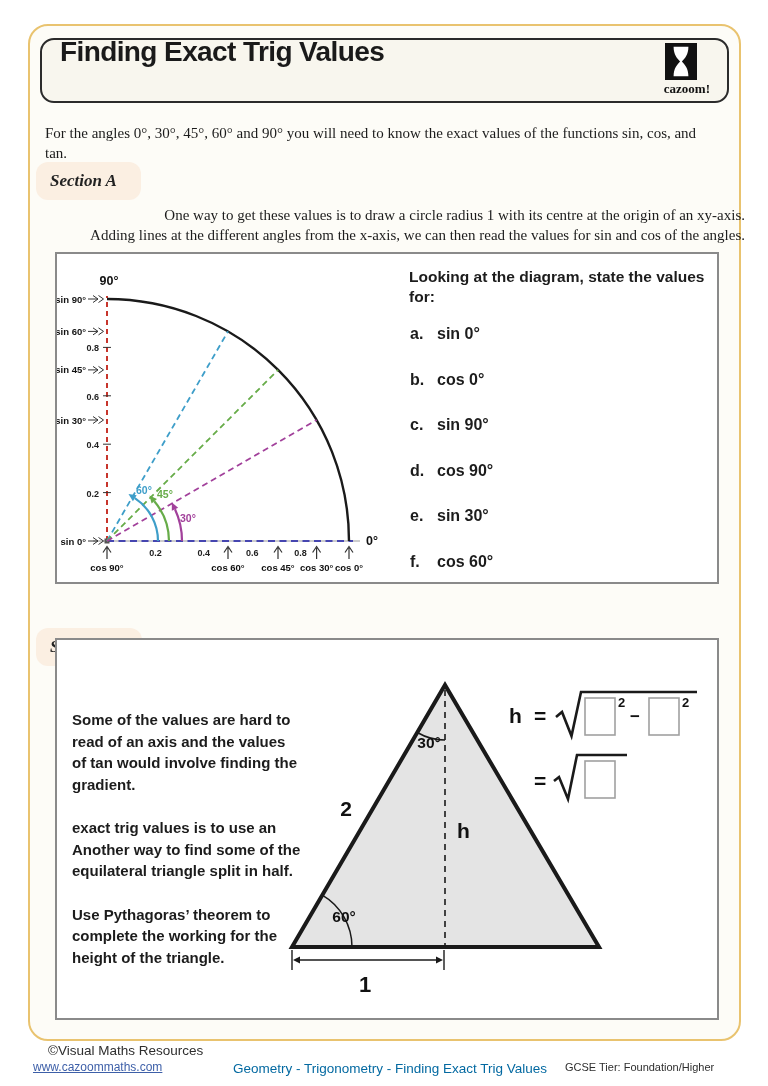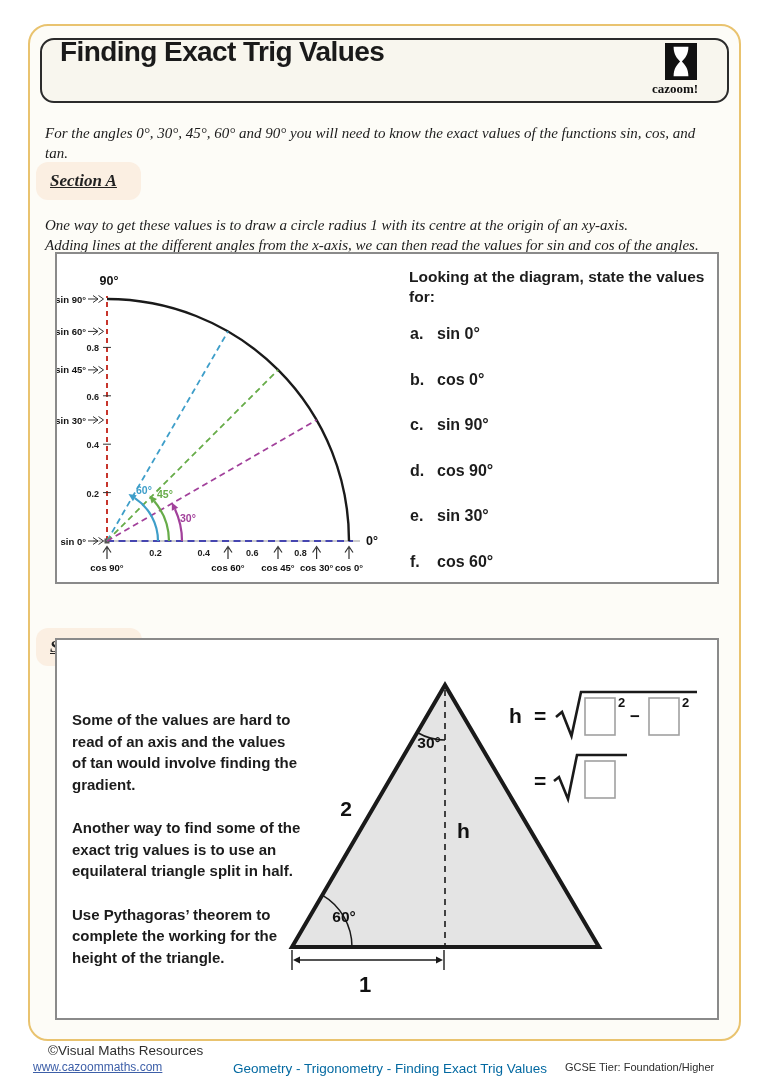--- a/index.html
+++ b/index.html
@@ -4,33 +4,33 @@
 <style>
   * { margin:0; padding:0; box-sizing:border-box; }
   html,body { width:768px; height:1086px; background:#ffffff; font-family:"Liberation Sans", sans-serif; color:#1c1c1c; }
   .abs { position:absolute; }
   #page { position:relative; width:768px; height:1086px; overflow:hidden; }
 
   .frame { left:28px; top:24px; width:713px; height:1017px; border:2px solid #E9C36F; border-radius:20px; background:#FDFCF7; }
 
   .title-box { left:40px; top:38px; width:689px; height:65px; border:2.5px solid #2B2B2B; border-radius:14px; background:#F8F6EE; }
   .title-text { left:60px; top:52px; transform:translateY(-50%); font-size:28px; font-weight:bold; letter-spacing:-0.6px; color:#1a1a1a; }
-  .logo { left:652px; top:43px; width:58px; text-align:left; }
+  .logo { left:652px; top:43px; width:58px; text-align:right; }
   .logo-mark { width:32px; height:37px; background:#111; margin:0 auto; display:flex; align-items:center; justify-content:center; }
   .logo-text { font-family:"Liberation Serif", serif; font-weight:bold; font-size:13px; color:#111; margin-top:1px; }
 
-  .serif-it { font-family:"Liberation Serif", serif; font-style:italic; font-size:15px; line-height:20px; color:#1c1c1c; }
+  .serif-it { font-family:"Liberation Serif", serif; font-size:15px; line-height:20px; color:#1c1c1c; }
   .intro { left:45px; top:123px; width:695px; }
 
   .section-pill { left:36px; background:#FBEFE2; border-radius:12px; padding:9px 24px 9px 14px;
-                  font-family:"Liberation Serif", serif; font-style:italic; font-weight:bold; font-size:17px; color:#222;text-decoration:underline; }
+                  font-family:"Liberation Serif", serif; font-style:italic; font-weight:bold; font-size:17px; color:#222; }
   .pill-a { top:162px; }
   .pill-b { top:628px; }
 
-  .para-a { left:45px; top:215px; width:700px; }
+  .para-a { left:45px; top:205px; width:700px;text-align:right; }
   .para-a div { white-space:nowrap; }
 
   .sec-box { left:55px; width:664px; border:2px solid #8A8A8A; background:#ffffff; }
   .box-a { top:252px; height:332px; }
   .box-b { top:638px; height:382px; }
 
   .diagram-svg { left:0; top:0; }
   .questions { left:336px; top:13px; width:322px; }
   .q-heading { font-weight:bold; font-size:15.5px; line-height:20px;margin-left:16px; }
   .q-item { display:flex; margin-top:29.5px; font-weight:bold; font-size:16px; line-height:16px; }
@@ -211,22 +211,22 @@
     </svg>
 
     <div class="abs sb-text">
       <div class="para">
         <div>Some of the values are hard to</div>
         <div>read of an axis and the values</div>
         <div>of tan would involve finding the</div>
         <div>gradient.</div>
       </div>
       <div class="para">
+        <div>exact trig values is to use an</div>
         <div>Another way to find some of the</div>
-        <div>exact trig values is to use an</div>
         <div>equilateral triangle split in half.</div>
       </div>
       <div class="para">
         <div>Use Pythagoras’ theorem to</div>
         <div>complete the working for the</div>
         <div>height of the triangle.</div>
       </div>
     </div>
   </div>
 

